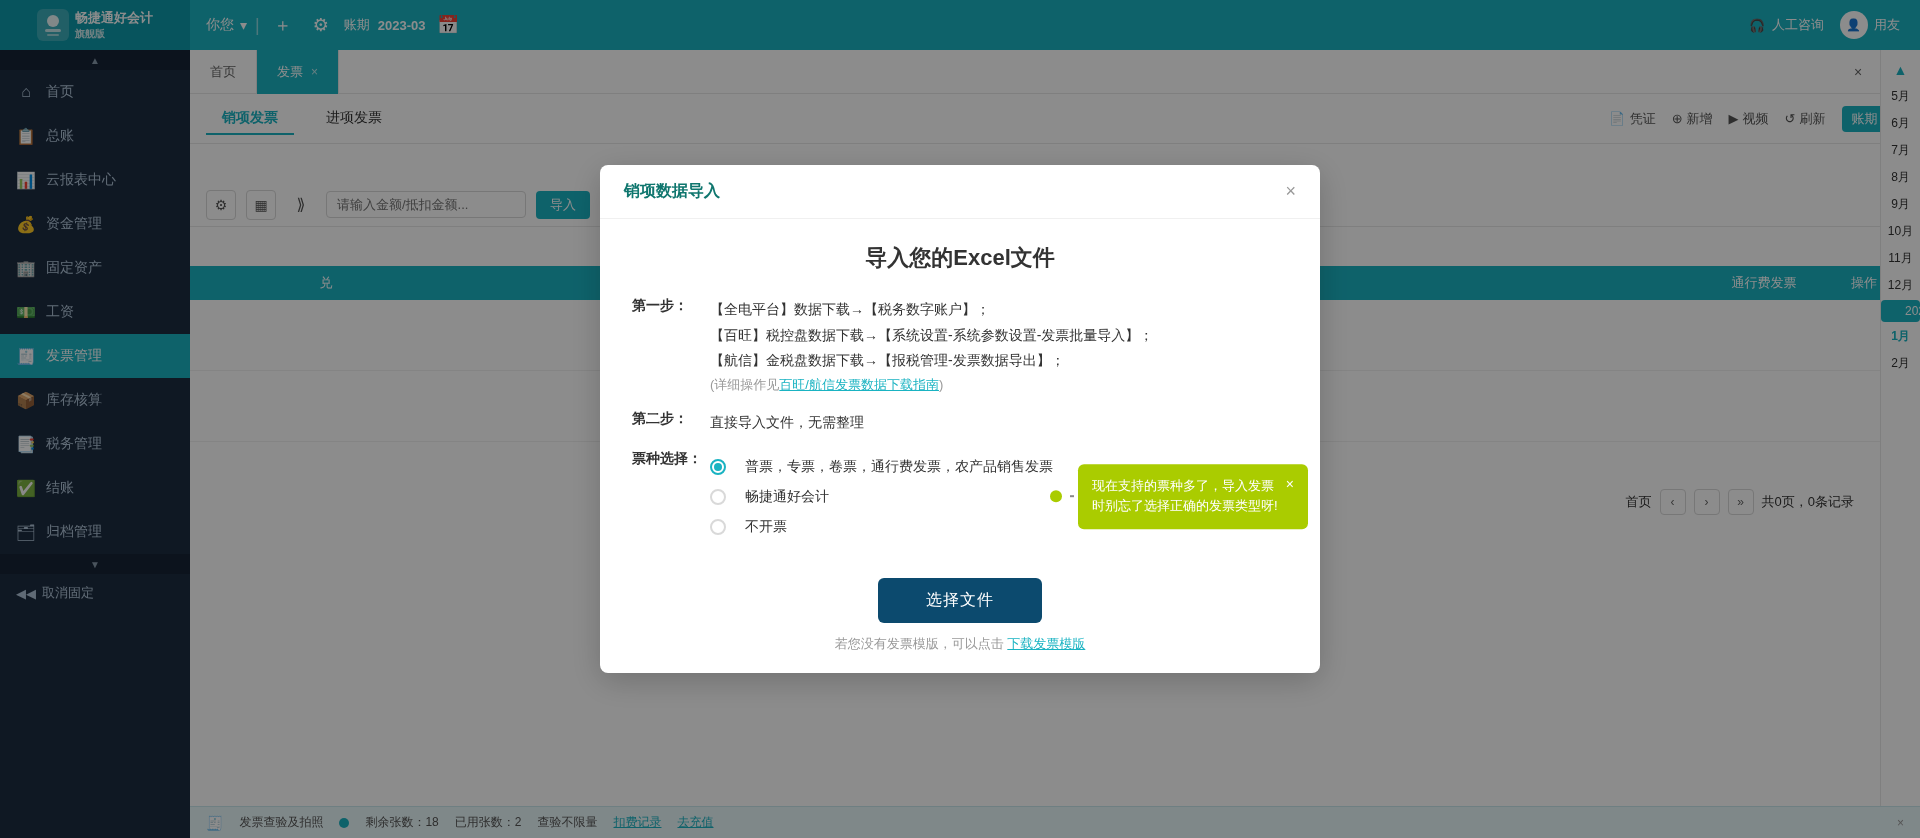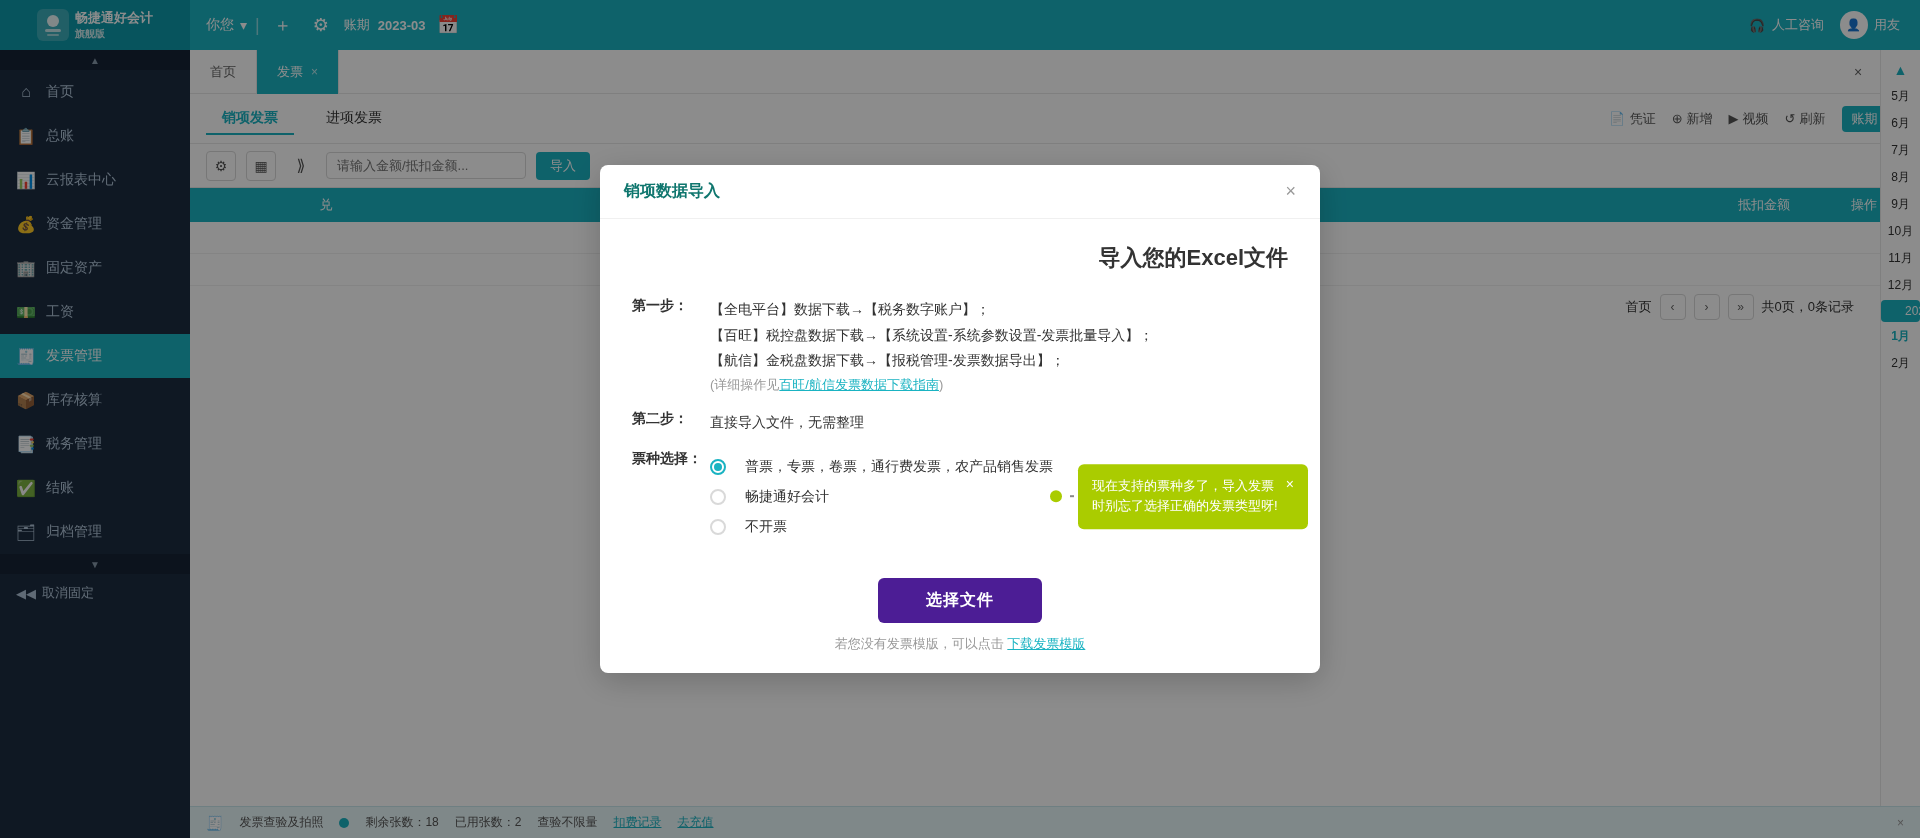--- a/index.html
+++ b/index.html
@@ -61,21 +61,21 @@
       height: 44px; display: flex; align-items: center; padding: 0 20px;
       font-size: 13px; color: #666; cursor: pointer; border-right: 1px solid #e8e8e8;
       gap: 8px;
     }
     .tab-item.active { background: #1ab3c2; color: white; }
     .tab-close { font-size: 12px; cursor: pointer; opacity: 0.7; }
     .tab-right-buttons { margin-left: auto; display: flex; align-items: center; gap: 8px; padding-right: 12px; }
     .tab-right-btn { width: 28px; height: 28px; display: flex; align-items: center; justify-content: center; font-size: 14px; color: #666; cursor: pointer; }
 
     
-    .invoice-page { height: calc(100% - 44px); background: #fff; display: flex; flex-direction: column; }
+    .invoice-page { height: calc(100% - 44px); background: #fff; display: flex; flex-direction: column; gap: 39px; }
     .invoice-toolbar { height: 50px; display: flex; align-items: center; padding: 0 16px; border-bottom: 1px solid #e8e8e8; gap: 16px; }
     .invoice-tab { padding: 6px 16px; font-size: 14px; color: #333; cursor: pointer; border-bottom: 2px solid transparent; }
     .invoice-tab.active { color: #1ab3c2; border-bottom: 2px solid #1ab3c2; font-weight: bold; }
     .toolbar-spacer { flex: 1; }
     .toolbar-btn { display: flex; align-items: center; gap: 4px; font-size: 13px; color: #555; cursor: pointer; }
     .period-badge { background: #1ab3c2; color: white; padding: 4px 10px; border-radius: 4px; font-size: 13px; cursor: pointer; display: flex; align-items: center; gap: 4px; }
 
     .invoice-filter { height: 44px; display: flex; align-items: center; padding: 0 16px; gap: 10px; border-bottom: 1px solid #e8e8e8; }
     .filter-input { border: 1px solid #d9d9d9; border-radius: 4px; padding: 5px 10px; font-size: 13px; color: #999; width: 200px; }
     .filter-btn { width: 30px; height: 30px; border: 1px solid #d9d9d9; border-radius: 4px; display: flex; align-items: center; justify-content: center; cursor: pointer; font-size: 14px; color: #555; }
@@ -130,41 +130,41 @@
       box-shadow: 0 8px 32px rgba(0,0,0,0.2); position: relative;
       padding: 0;
     }
     .modal-header {
       padding: 16px 24px; border-bottom: 1px solid #f0f0f0;
       display: flex; align-items: center; justify-content: space-between;
     }
     .modal-title { font-size: 16px; font-weight: bold; color: #0f766e; }
     .modal-close { font-size: 18px; color: #999; cursor: pointer; background: none; border: none; }
     .modal-body { padding: 24px 32px 20px; }
-    .modal-main-title { text-align: right; font-size: 22px; font-weight: bold; color: #333; margin-bottom: 24px; }
+    .modal-main-title { text-align: center; font-size: 22px; font-weight: bold; color: #333; margin-bottom: 24px; }
 
     .step-row { display: flex; margin-bottom: 14px; align-items: flex-start; }
     .step-label { font-size: 14px; color: #333; font-weight: bold; white-space: nowrap; min-width: 70px; margin-right: 8px; }
     .step-content { font-size: 14px; color: #333; line-height: 1.8; }
     .step-link { color: #1ab3c2; text-decoration: underline; cursor: pointer; }
     .step-note { color: #999; font-size: 13px; }
 
     .radio-group { display: flex; flex-direction: column; gap: 12px; margin-top: 8px; }
     .radio-row { display: flex; align-items: center; gap: 19px; font-size: 14px; color: #333; }
     .radio-circle {
       width: 16px; height: 16px; border-radius: 50%; border: 2px solid #d9d9d9;
       display: flex; align-items: center; justify-content: center; flex-shrink: 0; cursor: pointer;
     }
     .radio-circle.checked { border-color: #1ab3c2; }
     .radio-dot { width: 8px; height: 8px; border-radius: 50%; background: #1ab3c2; }
 
     .modal-footer { padding: 8px 32px 20px; display: flex; flex-direction: column; align-items: center; gap: 12px; }
     .select-file-btn {
-      background: #4c1d95; color: white; border: none; border-radius: 6px;
-      padding: 12px 48px; font-size: 16px; font-weight: bold; cursor: pointer; letter-spacing: 1px;
+      background: #0c4a6e; color: white; border: none; border-radius: 6px;
+      padding: 12px 48px; font-size: 16px; font-weight: normal; cursor: pointer; letter-spacing: 1px;
     }
     .template-link-row { font-size: 13px; color: #999; }
     .template-link { color: #1ab3c2; cursor: pointer; text-decoration: underline; }
 
     
     ::-webkit-scrollbar { width: 4px; }
     ::-webkit-scrollbar-thumb { background: #ccc; border-radius: 2px; }
   </style>
 </head>
 <body>
@@ -310,21 +310,21 @@
       <div class="filter-icon-btn">⟫</div>
       <input class="filter-input" readonly="" style="pointer-events: none; color: rgb(153, 153, 153);" placeholder="请输入金额/抵扣金额...">
       <button class="add-btn">导入</button>
     </div>
 
     <div class="invoice-table-header">
       <div class="th" style="width:40px;flex:none;"></div>
       <div class="th" style="width:40px;flex:none;"></div>
       <div class="th" style="width:80px;flex:none;">兑</div>
       <div class="th"></div>
-      <div class="th-deduct">抵扣金额</div>
+      <div class="th-deduct">通行费发票</div>
       <div class="th-action">操作</div>
     </div>
 
     <div class="invoice-row">
       <div class="td" style="width:40px;flex:none;"></div>
       <div class="td" style="width:40px;flex:none;"></div>
       <div class="td" style="width:80px;flex:none;"></div>
       <div class="td">2023.03</div>
       <div class="td" style="width:120px;flex:none;"></div>
       <div class="td" style="width:80px;flex:none;"></div>

